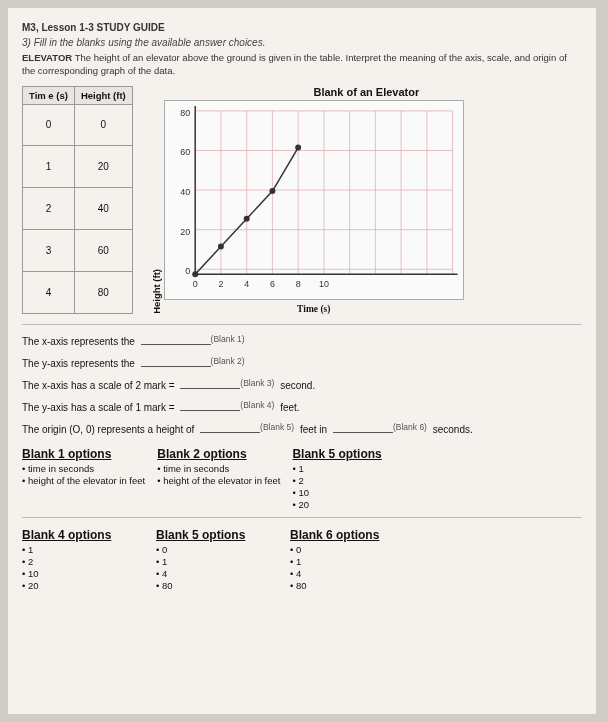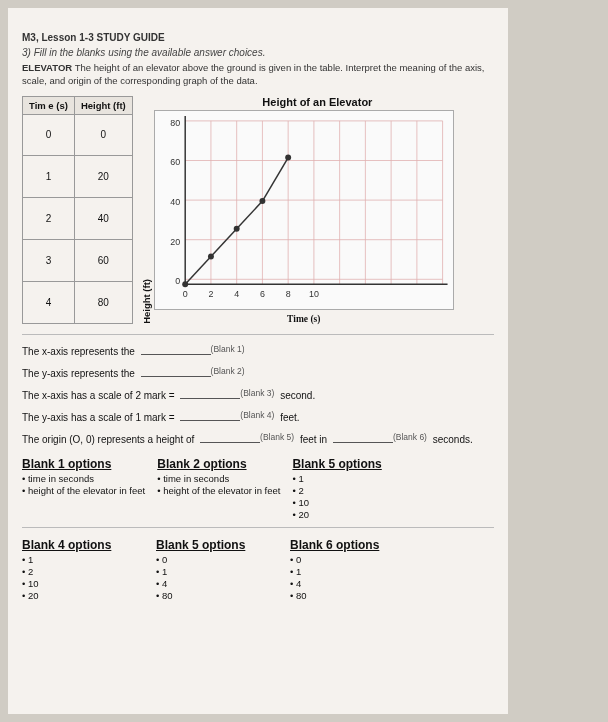--- a/index.html
+++ b/index.html
@@ -7,23 +7,23 @@
       width: 608px;
       min-height: 722px;
       background: #d0ccc4;
       font-family: Arial, sans-serif;
       font-size: 11px;
       color: #111;
       padding: 8px;
     }
     .page {
       background: #f5f2ee;
-      width: 500px;
+      width: 588px;
       min-height: 706px;
-      padding: 24px 14px;
+      padding: 14px 14px;
       position: relative;
     }
     .header-title {
       font-size: 10px;
       font-weight: bold;
       color: #333;
       margin-bottom: 4px;
     }
     .section-heading {
       font-size: 10px;
@@ -32,21 +32,21 @@
       font-style: italic;
     }
     .elevator-intro {
       font-size: 9.5px;
       color: #333;
       margin-bottom: 8px;
       line-height: 1.4;
     }
     .content-area {
       display: flex;
-      gap: 8px;
+      gap: 18px;
       margin-bottom: 10px;
     }
     
     .data-table {
       border-collapse: collapse;
       font-size: 10px;
       min-width: 90px;
     }
     .data-table th, .data-table td {
       border: 1px solid #999;
@@ -198,21 +198,21 @@
             <td>60</td>
           </tr>
           <tr>
             <td>4</td>
             <td>80</td>
           </tr>
         </tbody>
     </table>
 
     <div class="chart-container">
-      <div class="chart-title">Height of an Elevator</div>
+      <div class="chart-title">Blank of an Elevator</div>
       <div class="chart-inner">
         <div class="y-label">Height (ft)</div>
         <div>
           <svg class="chart-svg" width="300" height="200" viewBox="0 0 300 200">
 
             <line x1="30" y1="10" x2="290" y2="10" stroke="#e0b0b0" stroke-width="0.8"></line>
             <line x1="30" y1="50" x2="290" y2="50" stroke="#e0b0b0" stroke-width="0.8"></line>
             <line x1="30" y1="90" x2="290" y2="90" stroke="#e0b0b0" stroke-width="0.8"></line>
             <line x1="30" y1="130" x2="290" y2="130" stroke="#e0b0b0" stroke-width="0.8"></line>
             <line x1="30" y1="170" x2="290" y2="170" stroke="#e0b0b0" stroke-width="0.8"></line>

